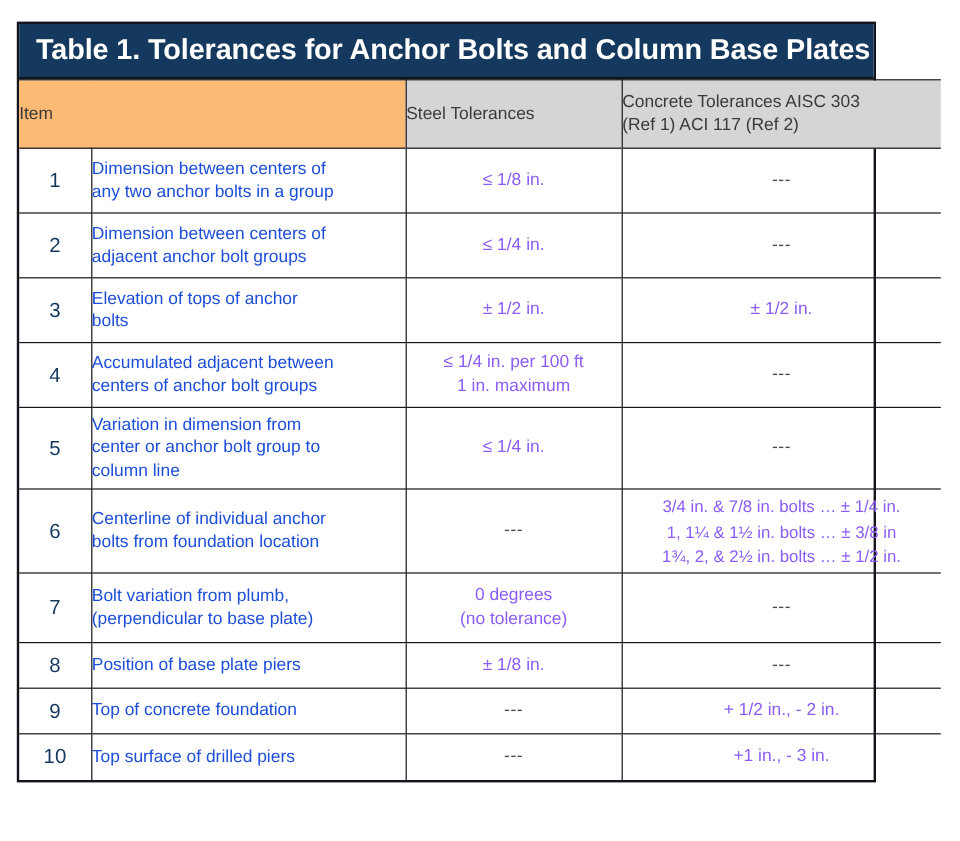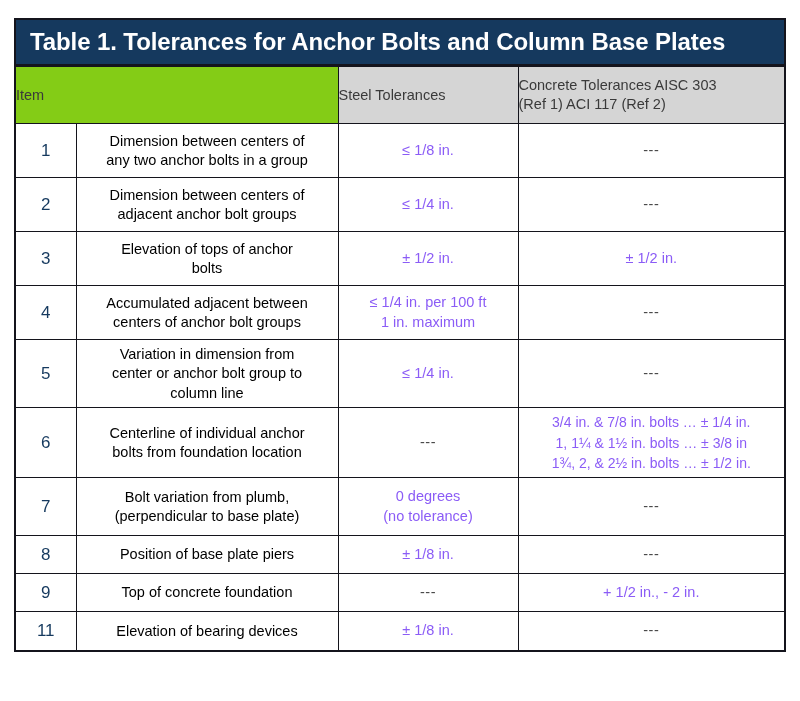--- a/index.html
+++ b/index.html
@@ -13,21 +13,21 @@
     height: 701px;
     font-family: "Liberation Sans", sans-serif;
     color: #231f20;
     overflow: hidden;
   }
 
   #table-wrap {
     position: absolute;
     left: 14px;
     top: 18px;
-    width: 772px;
+    width: 716px;
     box-sizing: border-box;
     border: 2px solid #14141c;
     background: #ffffff;
   }
 
   
   .table-title {
     background: #15395e;
     color: #ffffff;
     font-size: 24px;
@@ -66,35 +66,34 @@
     background: #d5d5d5;
     font-size: 14.5px;
     color: #3a3a3a;
     text-align: left;
     height: 56px;
     border-top: 0;
   }
   th.h-item   { padding-left: 12px; }
   th.h-steel  { padding-left: 12px; }
   th.h-conc   { padding-left: 12px; line-height: 1.35; }
-  th.h-item-pad { background: #84cc16; }
+  th.h-item-pad { background: #fdba74; }
 
   
   td.num {
     text-align: center;
     font-size: 17px;
     font-weight: bold;
     color: #15395e;
   }
   td.desc {
     padding: 6px 8px 6px 13px;
     font-size: 14.5px;
     line-height: 1.33;
-    color: #000000;
-    text-align: center;
+    color: #1d4ed8;
   }
   td.val {
     text-align: center;
     font-size: 14.5px;
     line-height: 1.35;
     color: #8b5cf6;
     padding: 5px 4px;
   }
   td.val.dash { color: #4a4a4a; letter-spacing: 0.5px; }
   td.conc-multi {
@@ -224,23 +223,23 @@
         <td class="val dash">---</td>
       </tr>
 
       <tr class="h-short">
         <td class="num">9</td>
         <td class="desc">Top of concrete foundation</td>
         <td class="val dash">---</td>
         <td class="val">+ 1/2 in., - 2 in.</td>
       </tr>
 
-
       <tr class="h-short">
-        <td class="num">11</td>
-        <td class="desc">Elevation of bearing devices</td>
-        <td class="val">± 1/8 in.</td>
-        <td class="val dash">---</td>
-      </tr>
+        <td class="num">10</td>
+        <td class="desc">Top surface of drilled piers</td>
+        <td class="val dash">---</td>
+        <td class="val">+1 in., - 3 in.</td>
+      </tr>
+
 
     </tbody>
   </table>
 </div>
 
 </body></html>

